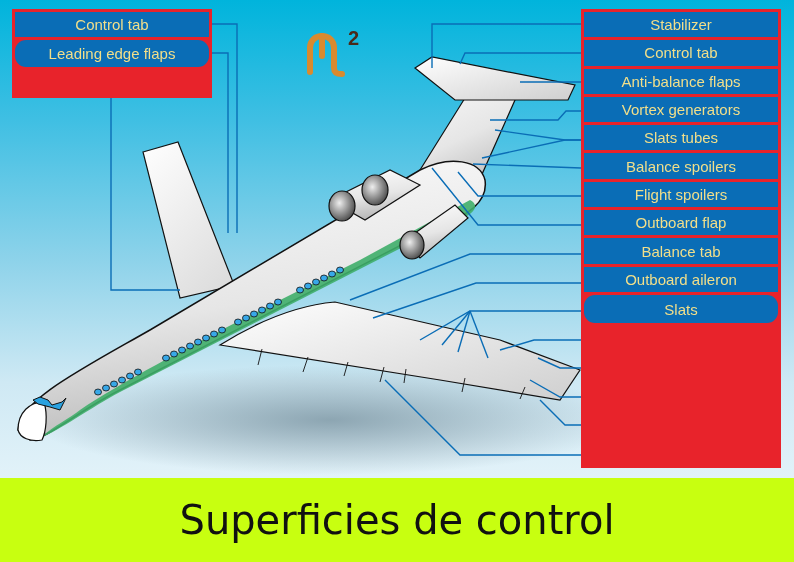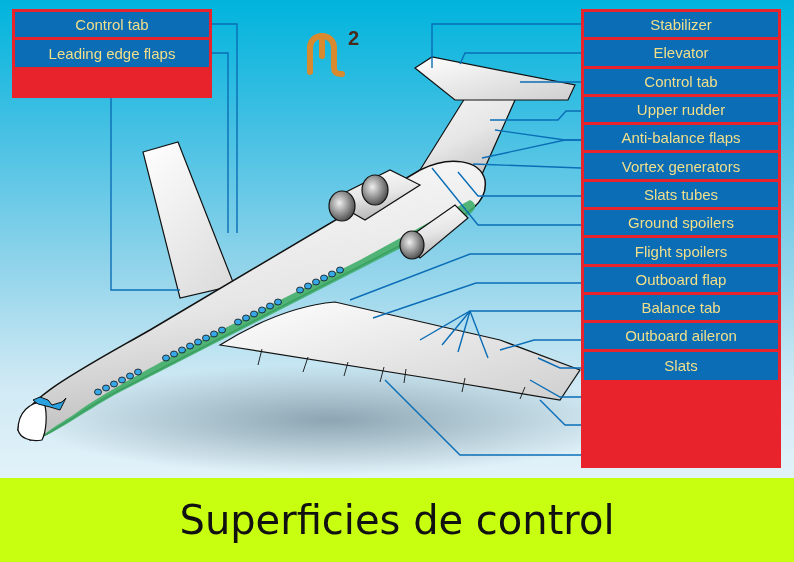--- a/index.html
+++ b/index.html
@@ -4,21 +4,21 @@
 <style>
   html,body{margin:0;padding:0;}
   body{width:794px;height:562px;overflow:hidden;position:relative;font-family:"Liberation Sans",sans-serif;}
   .canvas{position:absolute;left:0;top:0;width:794px;height:478px;
     background:linear-gradient(180deg,#00b4dc 0%,#3fbfe3 25%,#8fd3ea 55%,#cfe9f4 80%,#e2f2f9 100%);overflow:hidden;}
   .footer{position:absolute;left:0;top:478px;width:794px;height:84px;background:#c8ff10;display:flex;align-items:center;justify-content:center;}
   .footer span{font-family:"DejaVu Sans",sans-serif;font-size:40px;color:#111;letter-spacing:0px;}
   .panel{position:absolute;background:#e8232b;padding:3px;box-sizing:border-box;}
   .panel .row{background:#0a6db6;color:#f2df8a;font-size:15px;box-sizing:border-box;
     border-bottom:3px solid #e8232b;display:flex;align-items:center;justify-content:center;white-space:nowrap;}
-  .panel .row:last-child{border-bottom:none;}
+  .panel .row:last-child{border-bottom:none;border-radius:11px;}
   .panel.left{left:12px;top:9px;width:200px;height:89px;}
   .panel.left .row{height:27.6px;}
   .panel.right{left:581px;top:9px;width:200px;height:459px;}
   .panel.right .row{height:28.3px;}
   .logo{position:absolute;left:304px;top:30px;}
   svg.art{position:absolute;left:0;top:0;}
 </style>
 </head>
 <body>
 
@@ -139,27 +139,25 @@
     </svg>
   </div>
 
   <div class="panel left">
     <div class="row">Control tab</div>
     <div class="row">Leading edge flaps</div>
   </div>
 
   <div class="panel right">
     <div class="row">Stabilizer</div>
-    <div class="row">Elevator</div>
     <div class="row">Control tab</div>
-    <div class="row">Upper rudder</div>
     <div class="row">Anti-balance flaps</div>
     <div class="row">Vortex generators</div>
     <div class="row">Slats tubes</div>
-    <div class="row">Ground spoilers</div>
+    <div class="row">Balance spoilers</div>
     <div class="row">Flight spoilers</div>
     <div class="row">Outboard flap</div>
     <div class="row">Balance tab</div>
     <div class="row">Outboard aileron</div>
     <div class="row">Slats</div>
   </div>
 </div>
 
 <div class="footer">
   <span>Superficies de control</span>

